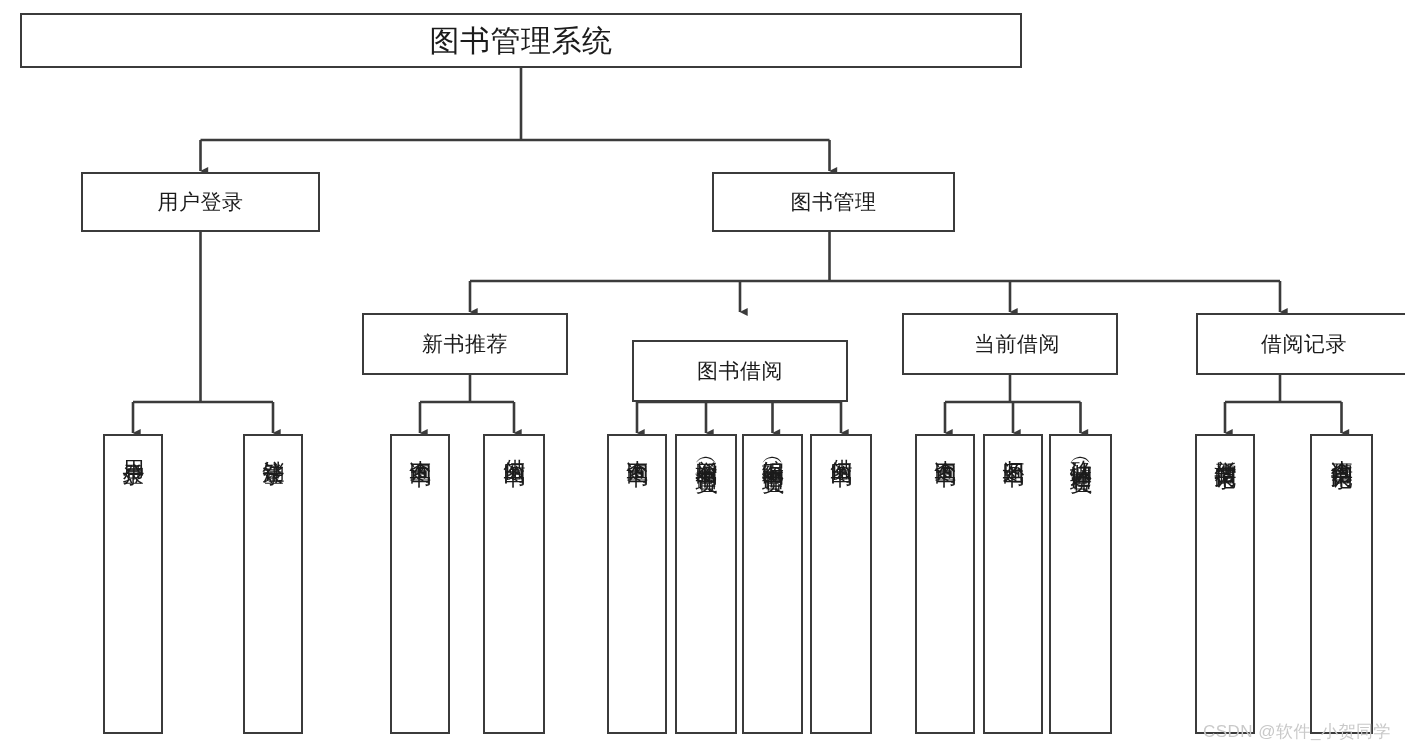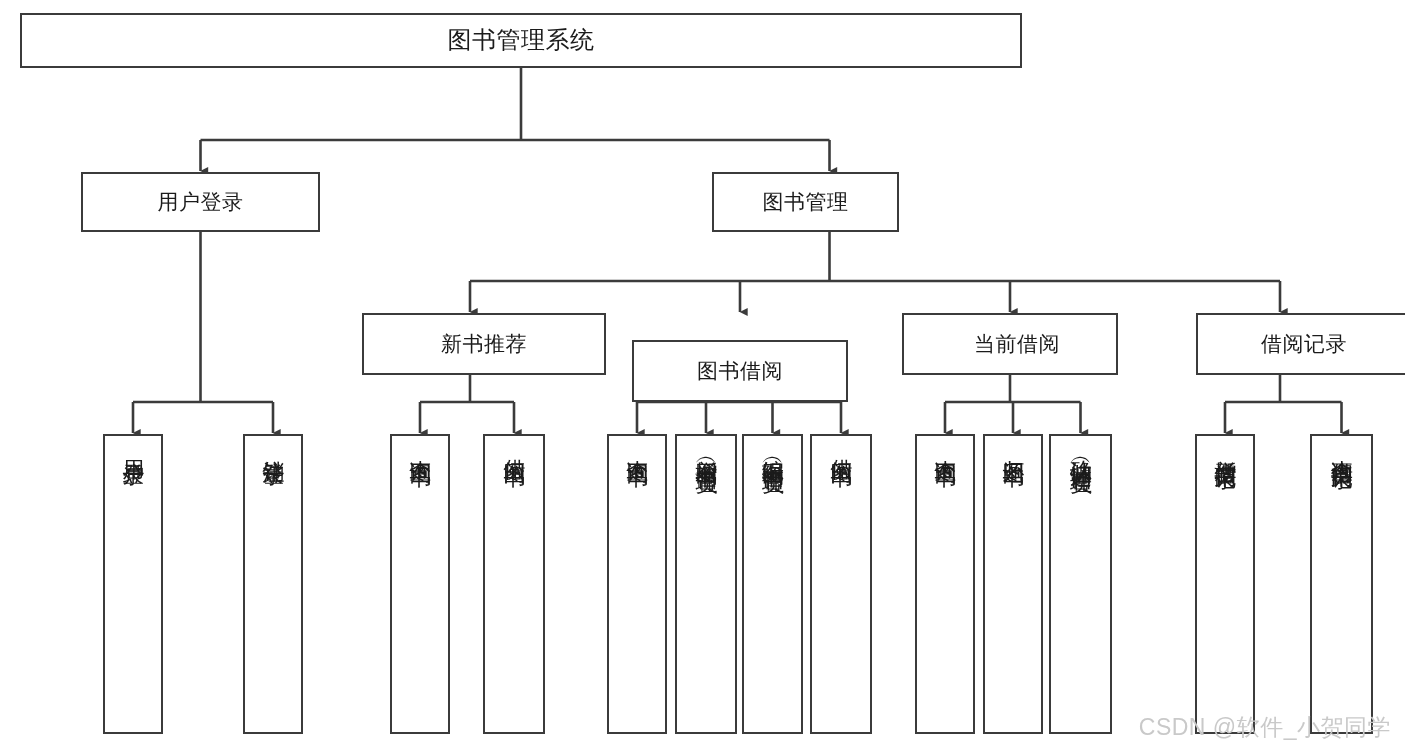--- a/index.html
+++ b/index.html
@@ -40,21 +40,21 @@
     text-align: center;
     letter-spacing: 0.5px;
   }
   
   .node.horiz .node-label {
     font-size: 21px;
     line-height: 1.2;
     white-space: nowrap;
   }
   .node.root .node-label {
-    font-size: 24px;
+    font-size: 30px;
   }
   
   .node.vert {
     align-items: flex-start;
     padding-top: 6px;
   }
   .node.vert .node-label {
     writing-mode: vertical-rl;
     text-orientation: upright;
     font-size: 22px;
@@ -63,21 +63,21 @@
     white-space: nowrap;
     margin: 0 auto;
   }
   .node.vert.tall-text {
     align-items: flex-start;
   }
   .watermark {
     position: absolute;
     right: 14px;
     bottom: 4px;
-    font-size: 23px;
+    font-size: 17px;
     color: #c9c9c9;
     white-space: nowrap;
     z-index: 5;
     letter-spacing: 0.5px;
   }
 </style>
 </head>
 <body>
 
 <div id="diagram-root">
@@ -125,25 +125,25 @@
       </g>
   </svg>
 
   <div class="node horiz root" style="left: 20px; top: 13px; width: 1002px; height: 55px;">
     <span class="node-label">图书管理系统</span>
   </div>
 
   <div class="node horiz" style="left: 81px; top: 172px; width: 239px; height: 60px;">
     <span class="node-label">用户登录</span>
   </div>
-  <div class="node horiz" style="left: 712px; top: 172px; width: 187px; height: 60px;">
+  <div class="node horiz" style="left: 712px; top: 172px; width: 243px; height: 60px;">
     <span class="node-label">图书管理</span>
   </div>
 
-  <div class="node horiz" style="left: 362px; top: 313px; width: 244px; height: 62px;">
+  <div class="node horiz" style="left: 362px; top: 313px; width: 206px; height: 62px;">
     <span class="node-label">新书推荐</span>
   </div>
   <div class="node horiz" style="left: 632px; top: 313px; width: 216px; height: 62px; margin-top: 27px;">
     <span class="node-label">图书借阅</span>
   </div>
   <div class="node horiz" style="left: 902px; top: 313px; width: 216px; height: 62px; padding-left: 14px;">
     <span class="node-label">当前借阅</span>
   </div>
   <div class="node horiz" style="left: 1172px; top: 313px; width: 216px; height: 62px; margin-left: 24px;">
     <span class="node-label">借阅记录</span>

